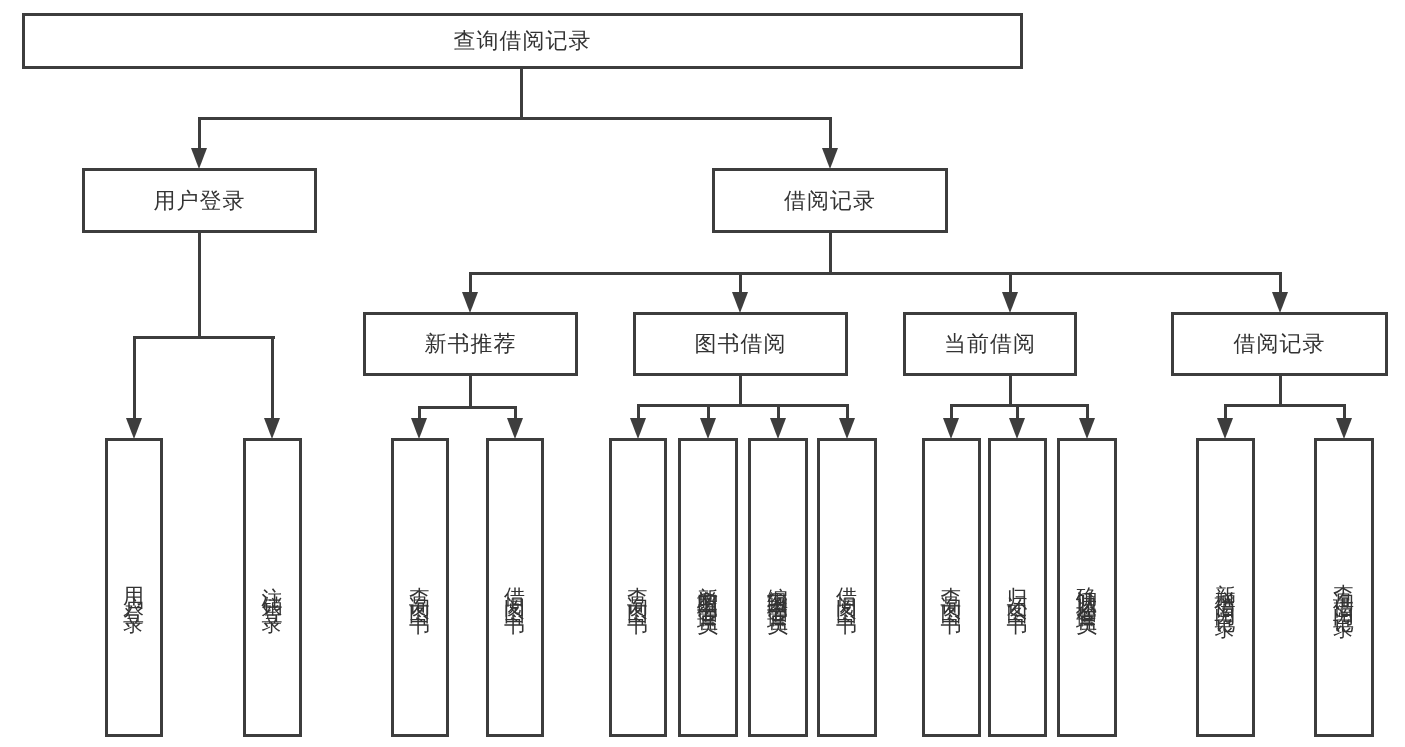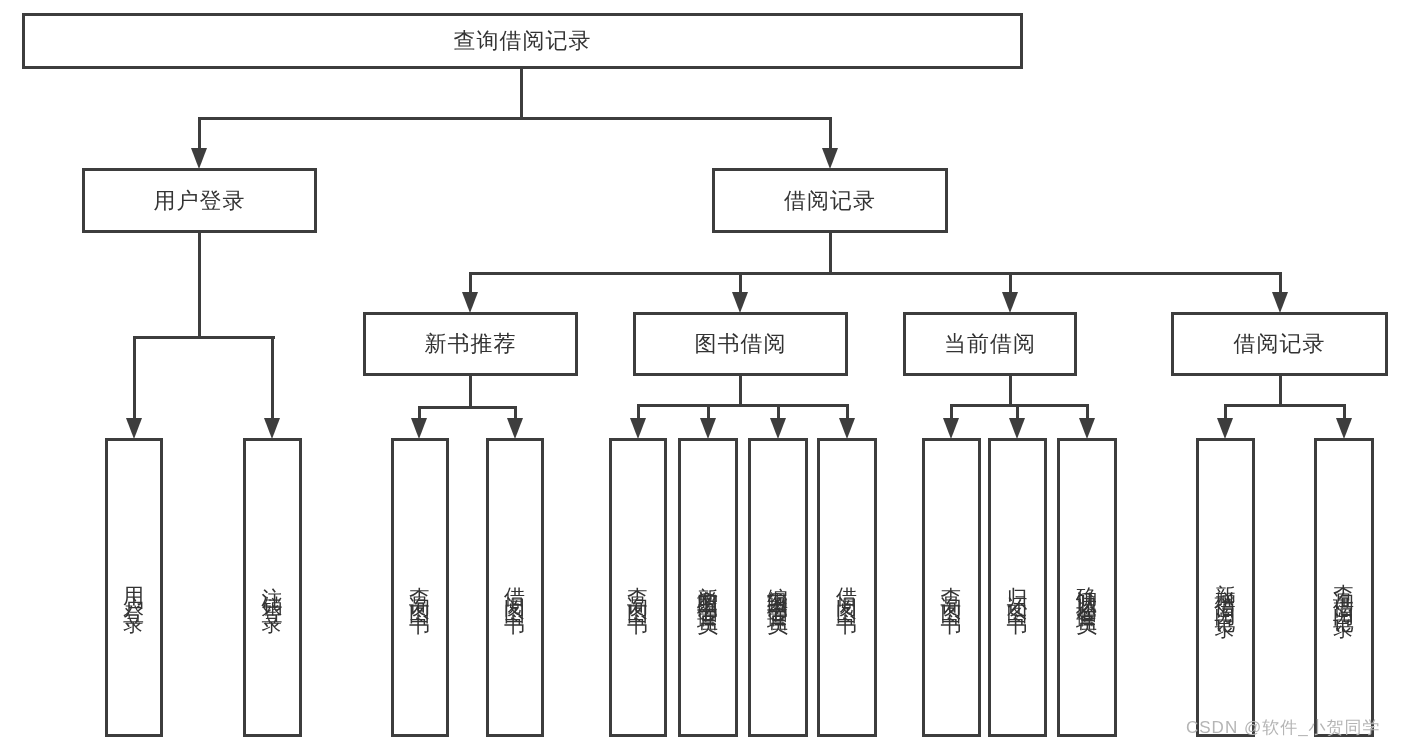--- a/index.html
+++ b/index.html
@@ -185,15 +185,14 @@
   <div class="node vnode" style="left:1057px; top:438px; width:60px; height:299px;">
     <span style="letter-spacing:4px;">确认归还（管理员）</span>
   </div>
   <div class="node vnode" style="left:1196px; top:438px; width:59px; height:299px;">
     <span style="letter-spacing:7px;">新增借阅记录</span>
   </div>
   <div class="node vnode" style="left:1314px; top:438px; width:60px; height:299px;">
     <span style="letter-spacing:7px;">查询借阅记录</span>
   </div>
 
-  <div class="watermark">CSDN @软件_小贺同学</div>
 
 </div>
 
 </body></html>

